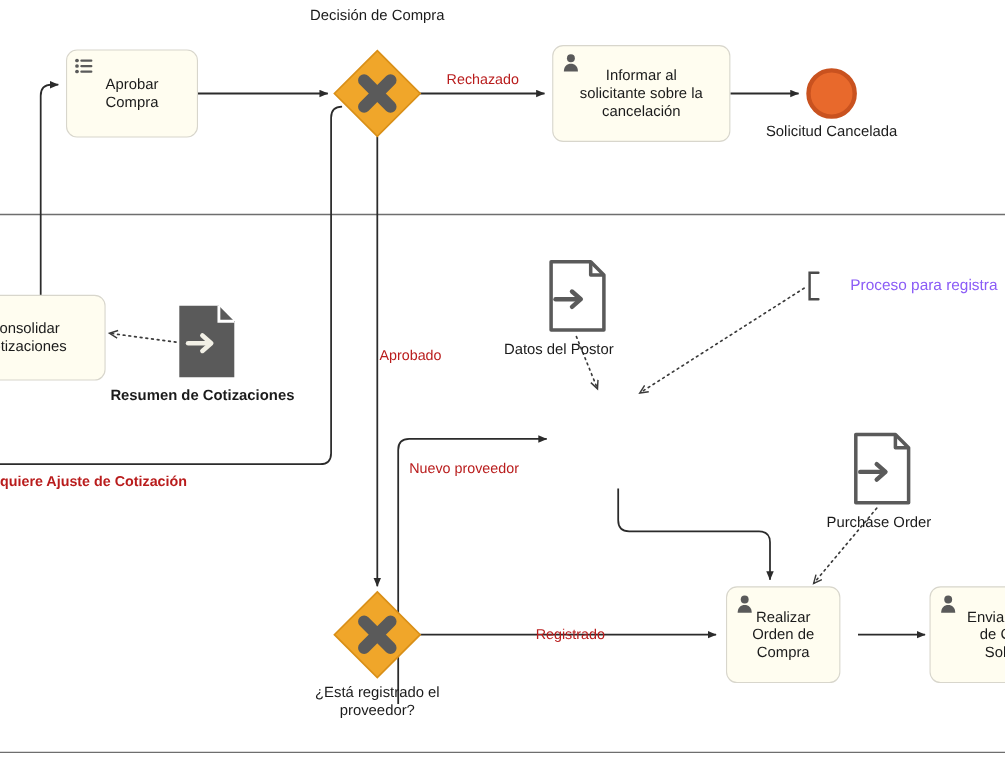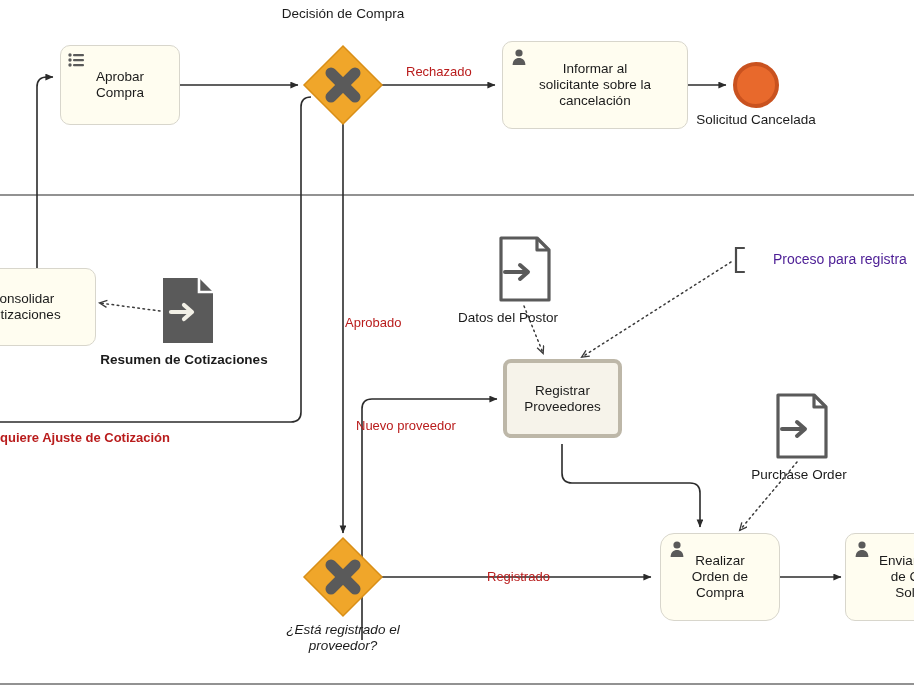--- a/index.html
+++ b/index.html
@@ -35,27 +35,27 @@
 
   
   .ticon{position:absolute;left:7px;top:6px;width:18px;height:18px;}
 
   
   .lblTxt{
     position:absolute;color:#1b1b1b;font-size:13.5px;line-height:16px;
     white-space:pre;
   }
   .lblTxt.center{text-align:center;}
-  .lblTxt.wrap{white-space:normal;text-align:center;font-style:italic;}
+  .lblTxt.wrap{white-space:normal;text-align:center;}
   .flowlbl{
     position:absolute;color:#b91c1c;font-size:13px;line-height:15px;
     background:transparent;white-space:pre;
   }
   .annotation-text{
-    position:absolute;color:#4c1d95;font-size:14px;line-height:17px;white-space:pre;
+    position:absolute;color:#8b5cf6;font-size:14px;line-height:17px;white-space:pre;
   }
 </style>
 </head>
 <body>
 
 <div id="canvas">
 
   <svg class="svg-layer" viewBox="0 0 914 696" xmlns="http://www.w3.org/2000/svg">
     <defs>
       <marker id="arrowFilled" markerWidth="9" markerHeight="9" refX="7.6" refY="3.4" orient="auto" markerUnits="userSpaceOnUse">
@@ -161,43 +161,39 @@
         <circle cx="2" cy="8" r="1.7"></circle>
           <rect x="5" y="7" width="11" height="2.2" rx="1"></rect>
         <circle cx="2" cy="13" r="1.7"></circle>
           <rect x="5" y="12" width="11" height="2.2" rx="1"></rect>
       </g>
     </svg>
     <div class="lbl" style="white-space:pre-line;">Aprobar
 Compra</div>
   </div>
 
-  <div class="node task" style="left:502px;top:41px;width:186px;height:88px;">
+  <div class="node task" style="left:502px;top:41px;width:162px;height:88px;">
     <svg class="ticon" viewBox="0 0 18 18">
       <g fill="#5a5a5a">
         <circle cx="9" cy="5" r="3.6"></circle>
         <path d="M2.6,17 C2.6,12.4 5.5,10 9,10 C12.5,10 15.4,12.4 15.4,17 Z"></path>
       </g>
     </svg>
     <div class="lbl" style="white-space:pre-line;">Informar al
 solicitante sobre la
 cancelación</div>
   </div>
 
   <div class="node task" style="left:-52px;top:268px;width:148px;height:78px;">
     <div class="lbl" style="white-space:pre-line;">Consolidar
 Cotizaciones</div>
   </div>
 
-  <div class="node callactivity" style="left:503px;top:359px;width:119px;height:79px;">
-    <div class="lbl" style="white-space:pre-line;">Registrar
-Proveedores</div>
-  </div>
-
-  <div class="node task" style="left:660px;top:533px;width:120px;height:88px;border-radius:14px;">
+
+  <div class="node task" style="left:660px;top:533px;width:104px;height:88px;">
     <svg class="ticon" viewBox="0 0 18 18">
       <g fill="#5a5a5a">
         <circle cx="9" cy="5" r="3.6"></circle>
         <path d="M2.6,17 C2.6,12.4 5.5,10 9,10 C12.5,10 15.4,12.4 15.4,17 Z"></path>
       </g>
     </svg>
     <div class="lbl" style="white-space:pre-line;">Realizar
 Orden de
 Compra</div>
   </div>
@@ -226,19 +222,19 @@
   <div class="lblTxt center" style="left:408px;top:310px;width:200px;">Datos del Postor</div>
 
   <div class="lblTxt center" style="left:699px;top:467px;width:200px;">Purchase Order</div>
 
   <div class="annotation-text" style="left:773px;top:251px;">Proceso para registra</div>
 
   <div class="flowlbl" style="left:406px;top:64px;">Rechazado</div>
 
   <div class="flowlbl" style="left:345px;top:315px;">Aprobado</div>
 
-  <div class="flowlbl" style="left:356px;top:418px;">Nuevo proveedor</div>
+  <div class="flowlbl" style="left:372px;top:418px;">Nuevo proveedor</div>
 
   <div class="flowlbl" style="left:487px;top:569px;">Registrado</div>
 
   <div class="flowlbl" style="left:0px;top:430px;font-weight:bold;">quiere Ajuste de Cotización</div>
 
 </div>
 
 </body></html>

